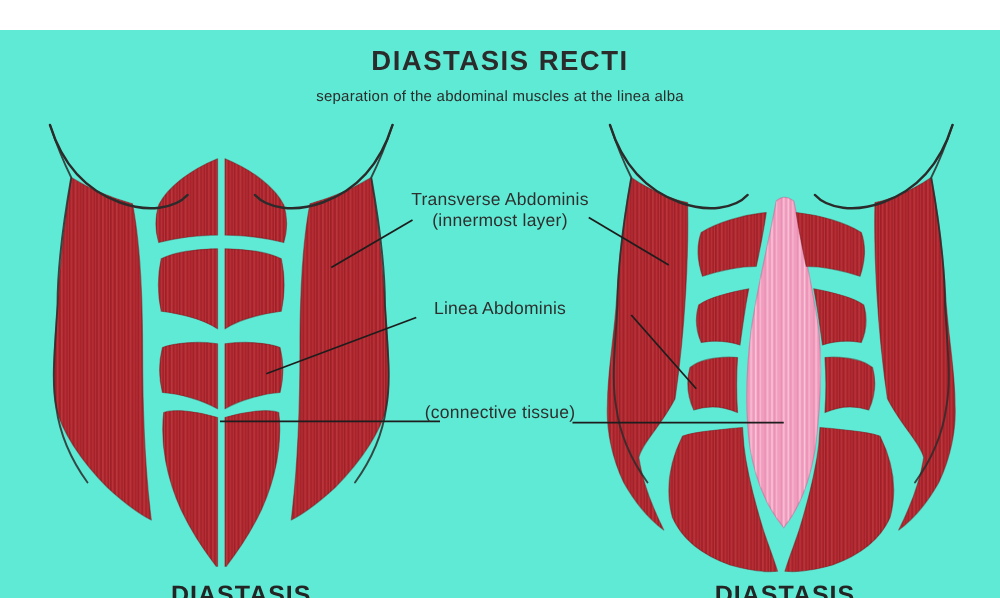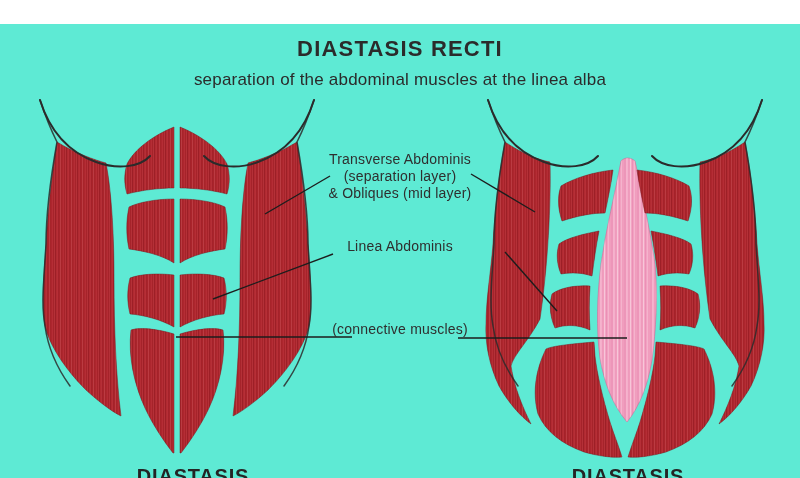--- a/index.html
+++ b/index.html
@@ -1,21 +1,21 @@
 <!DOCTYPE html>
 <html style="--red: #b2262e; --pink: #f19ebe; --outline: #2b2b2b; --text: #2b2b2b; --leader: #1d1d1d;"><head>
 <meta charset="utf-8">
 <style>
   html,body{margin:0;padding:0;background:#fff;}
   .stage{position:relative;width:800px;height:478px;background:#5eead4;overflow:hidden;
          font-family:"Liberation Sans",sans-serif;color:var(--text,#2b2b2b);margin-top:24px;}
   .stage svg{position:absolute;left:0;top:0;}
   .txt{position:absolute;text-align:center;}
   .title{left:0;top:12px;width:800px;font-size:22px;font-weight:700;letter-spacing:1.2px;color:var(--text);}
-  .subtitle{left:0;top:46px;width:800px;font-size:17px;letter-spacing:.2px;color:var(--text);}
+  .subtitle{left:0;top:46px;width:800px;font-size:12px;letter-spacing:.2px;color:var(--text);}
   .anno{font-size:14px;line-height:17px;color:#2f2f2f;letter-spacing:.2px;}
   .anno-transverse{left:300px;top:127px;width:200px;}
   .anno-rectus{left:300px;top:214px;width:200px;}
   .anno-linea{left:300px;top:297px;width:200px;}
   .caption{top:441px;font-size:20px;font-weight:700;letter-spacing:.8px;color:#242424;}
   .caption-absent{left:93px;width:200px;}
   .caption-present{left:528px;width:200px;}
   .muscle{fill:var(--red,#b2262e);stroke:rgba(110,18,24,.45);stroke-width:1;stroke-linejoin:round;}
   .fib{fill:url(#fibR);}
   .tissue{fill:var(--pink,#f19ebe);stroke:rgba(205,95,145,.55);stroke-width:1;}
@@ -115,28 +115,27 @@
       <line class="leader" x1="352" y1="313" x2="176" y2="313"></line>
       <line class="leader" x1="458" y1="314" x2="627" y2="314"></line>
     </g>
   </svg>
 
   <div class="txt title">DIASTASIS RECTI</div>
   <div class="txt subtitle">separation of the abdominal muscles at the linea alba</div>
 
   <div class="txt anno anno-transverse">
     <div>Transverse Abdominis</div>
-    <div>(separation layer)</div>
-    <div>&amp; Obliques (mid layer)</div>
+    <div>(innermost layer)</div>
   </div>
 
   <div class="txt anno anno-rectus">
     <div>Linea Abdominis</div>
   </div>
 
   <div class="txt anno anno-linea">
-    <div>(connective muscles)</div>
+    <div>(connective tissue)</div>
   </div>
 
   <div class="txt caption caption-absent">DIASTASIS ABSENT</div>
   <div class="txt caption caption-present">DIASTASIS PRESENT</div>
 
 </div>
 
 </body></html>

